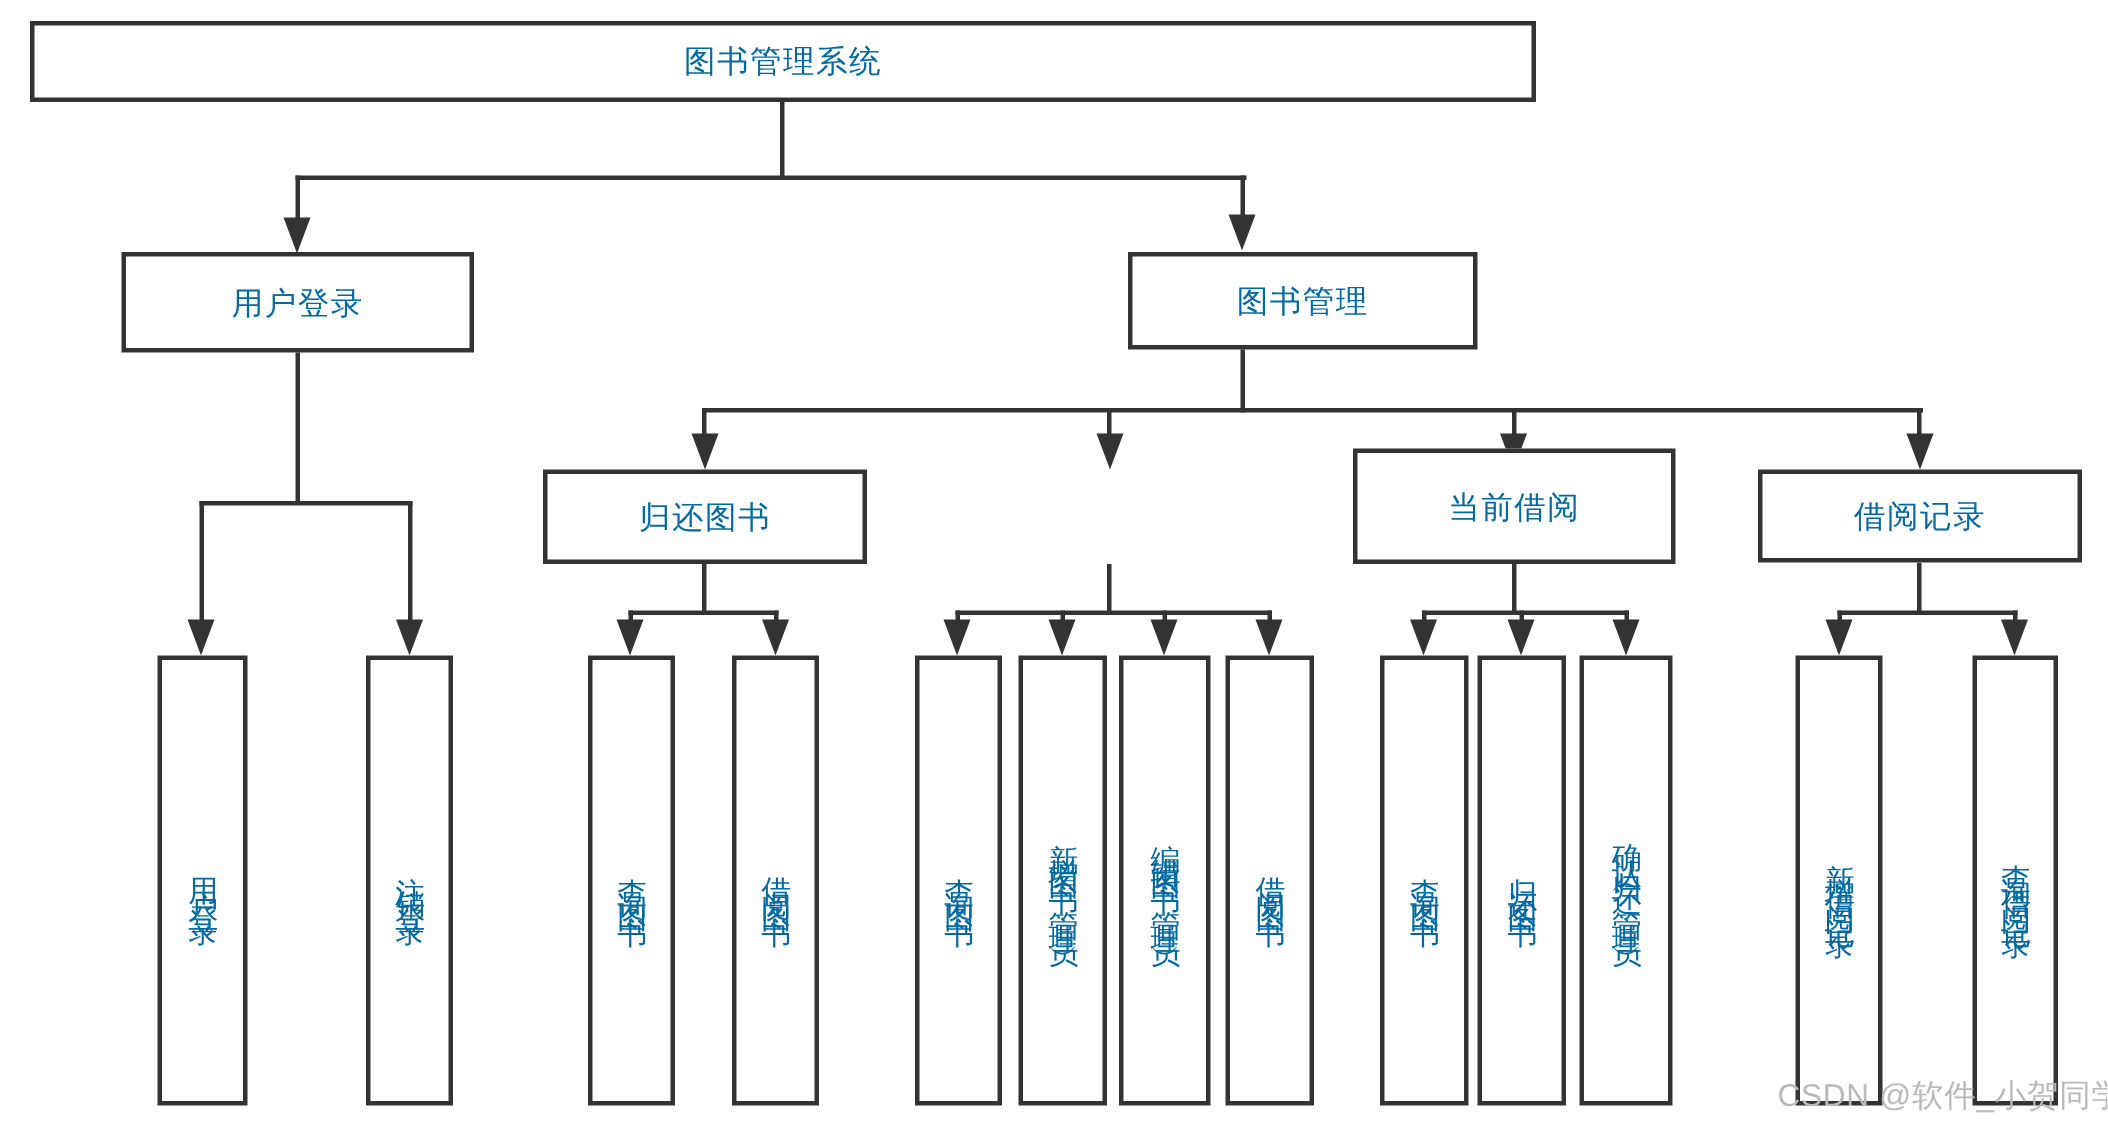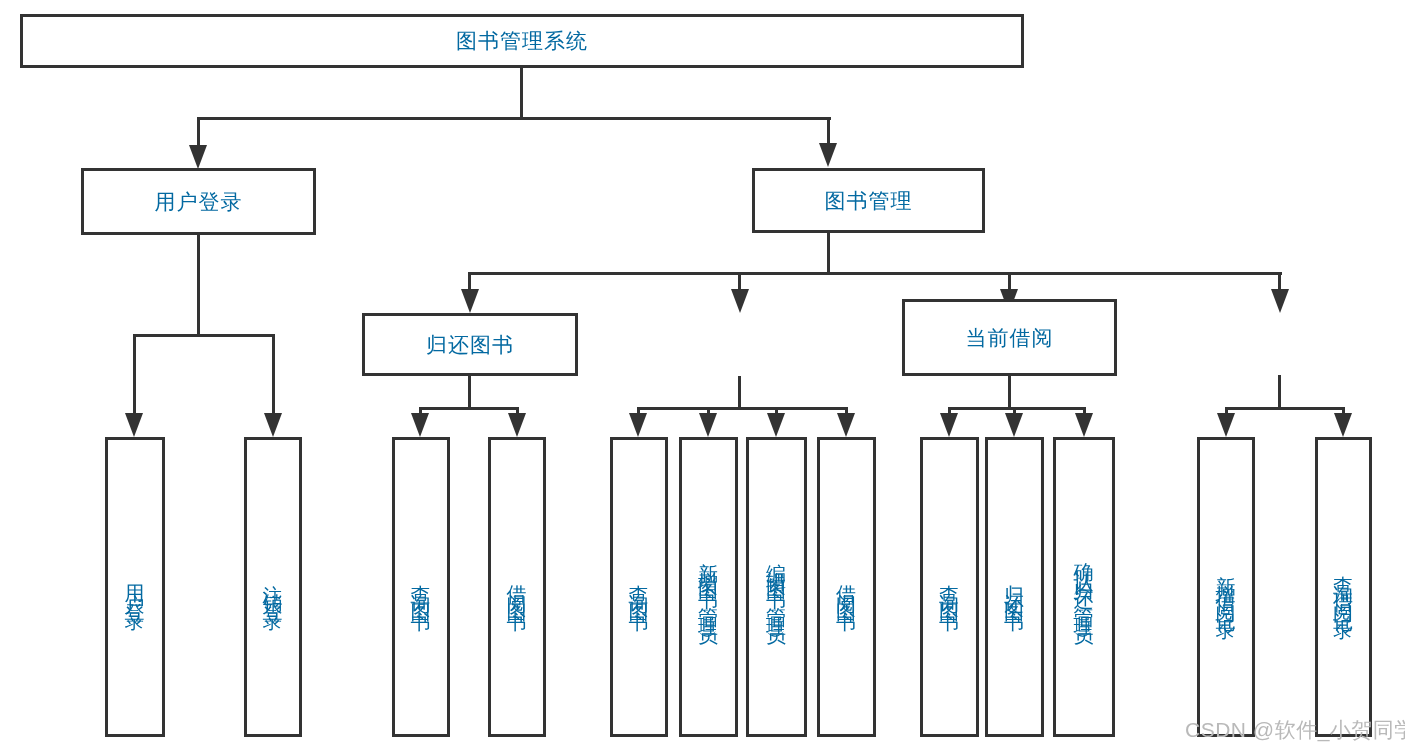--- a/index.html
+++ b/index.html
@@ -130,20 +130,23 @@
   <div class="box hbox" style="left:752px; top:168px; width:233px; height:65px;">
     <span class="lbl">图书管理</span>
   </div>
 
   <div class="box hbox" style="left:362px; top:313px; width:216px; height:63px;">
     <span class="lbl">归还图书</span>
   </div>
   <div class="box hbox" style="left:902px; top:299px; width:215px; height:77px;">
     <span class="lbl">当前借阅</span>
   </div>
+  <div class="box hbox" style="left:1172px; top:313px; width:216px; height:62px;">
+    <span class="lbl">借阅记录</span>
+  </div>
 
   <div class="box vbox" style="left:105px; top:437px; width:60px; height:300px;">
     <span class="lbl">用户登录</span>
   </div>
   <div class="box vbox" style="left:244px; top:437px; width:58px; height:300px;">
     <span class="lbl">注销登录</span>
   </div>
 
   <div class="box vbox" style="left:392px; top:437px; width:58px; height:300px;">
     <span class="lbl">查询图书</span>

